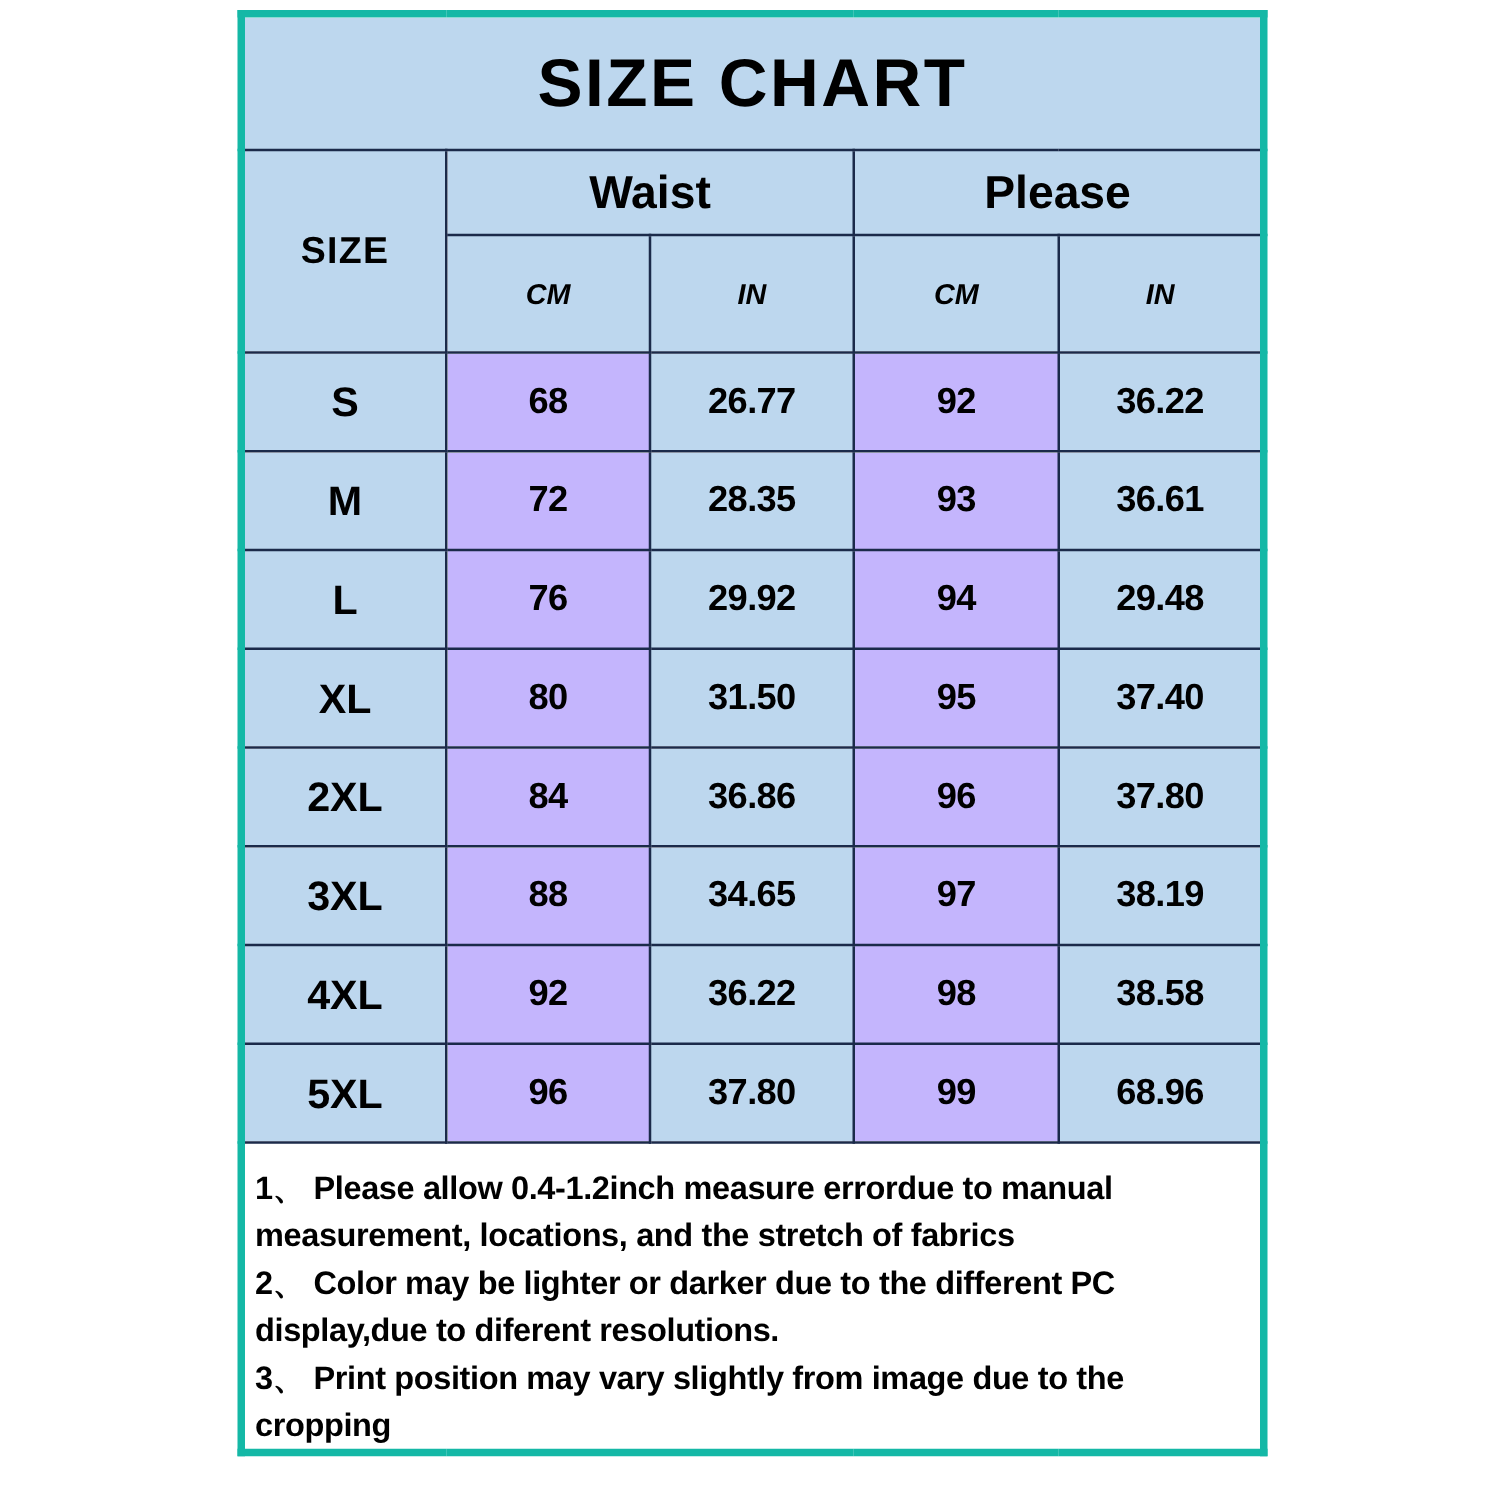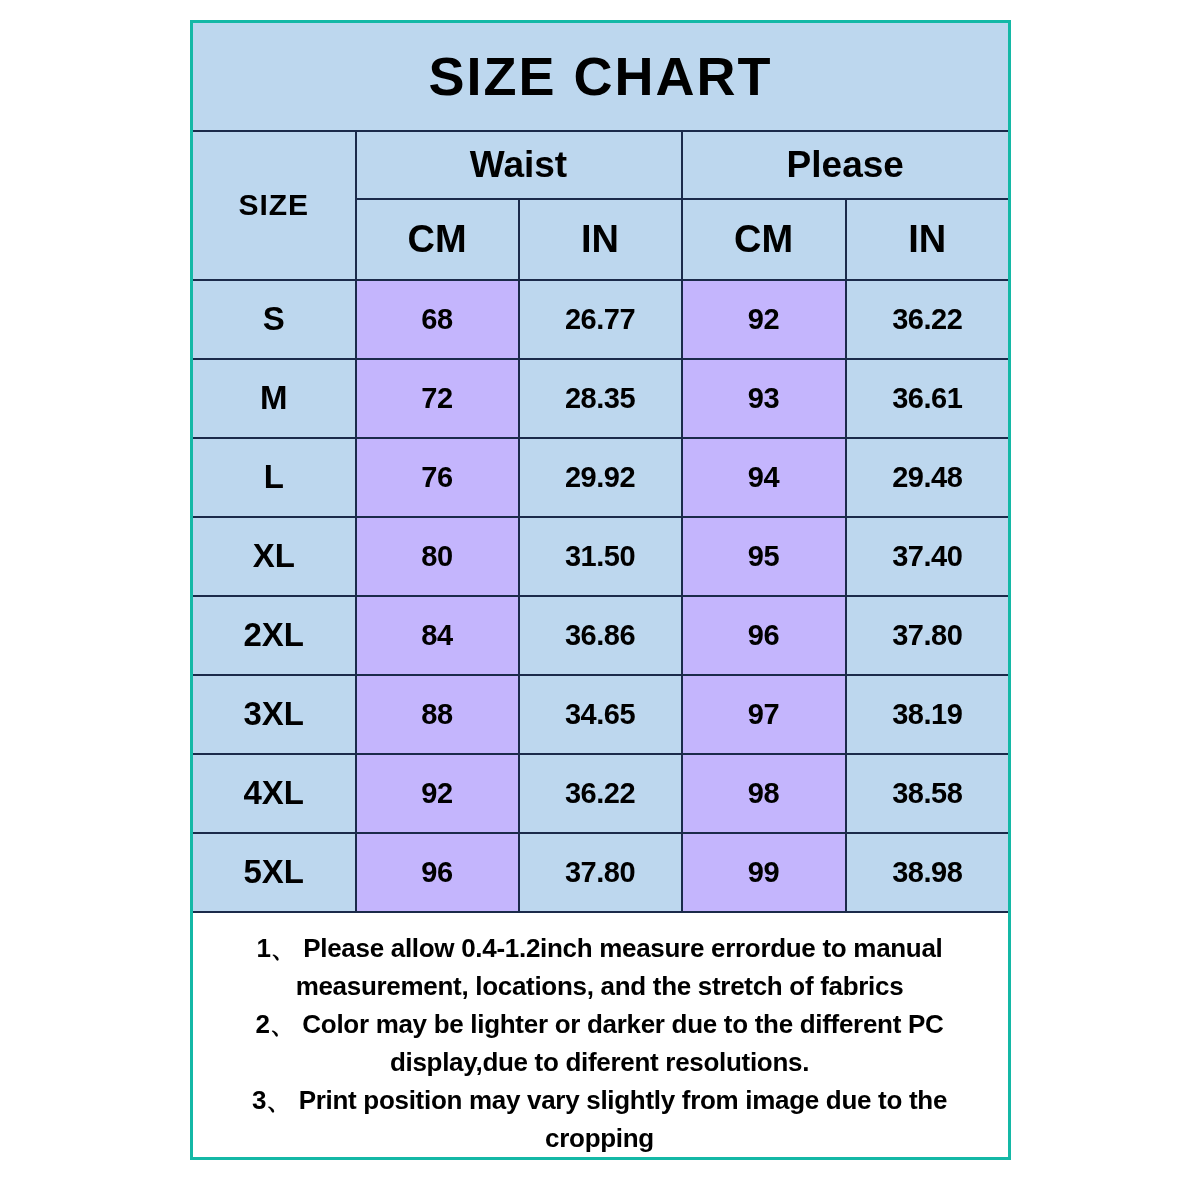--- a/index.html
+++ b/index.html
@@ -11,25 +11,25 @@
     color: #000000;
   }
   .canvas {
     position: relative;
     width: 1200px; height: 1200px;
     background: #ffffff;
     overflow: hidden;
   }
   table.size-table {
     position: absolute;
-    left: 190px; top: 20px;
+    left: 190px; top: 8px;
     width: 818px;
     border-collapse: collapse;
     table-layout: fixed;
-    border: 3px solid #14b8a6;
+    border: 6px solid #14b8a6;
   }
   td {
     border: 2px solid #1b2a4a;
     text-align: center;
     vertical-align: middle;
     font-weight: bold;
     color: #000000;
     overflow: hidden;
   }
   .blue  { background: #bdd7ee; }
@@ -41,22 +41,23 @@
   }
   .size-head {
     font-size: 30px;
     letter-spacing: 1px;
   }
   .group-head {
     height: 68px;
     font-size: 37px;
   }
   .unit-head {
-    height: 81px;
-    font-size: 38px;
+    height: 94px;
+    font-size: 23px;
+    font-style: italic;
   }
   .size-cell {
     height: 79px;
     font-size: 33px;
   }
   .num-cell {
     font-size: 29px;
     letter-spacing: -0.5px;
   }
   .notes-cell {
@@ -65,21 +66,20 @@
     text-align: left;
     vertical-align: top;
     padding: 16px 10px 0 8px;
   }
   .notes-cell p {
     margin: 0;
     font-size: 26px;
     line-height: 38px;
     font-weight: bold;
     letter-spacing: -0.3px;
-    text-align: center;
   }
 </style>
 </head>
 <body>
 
 <div class="canvas">
   <table class="size-table">
     <colgroup>
       <col style="width:164px">
       <col style="width:163px">
@@ -160,21 +160,21 @@
       <td class="blue num-cell">36.22</td>
       <td class="white num-cell">98</td>
       <td class="blue num-cell">38.58</td>
     </tr>
 
     <tr>
       <td class="blue size-cell">5XL</td>
       <td class="white num-cell">96</td>
       <td class="blue num-cell">37.80</td>
       <td class="white num-cell">99</td>
-      <td class="blue num-cell">38.98</td>
+      <td class="blue num-cell">68.96</td>
     </tr>
 
     <tr>
       <td colspan="5" class="notes-cell">
         <p>1、 Please allow 0.4-1.2inch measure errordue to manual measurement, locations, and the stretch of fabrics</p>
         <p>2、 Color may be lighter or darker due to the different PC display,due to diferent resolutions.</p>
         <p>3、 Print position may vary slightly from image due to the cropping</p>
       </td>
     </tr>
   </tbody>

